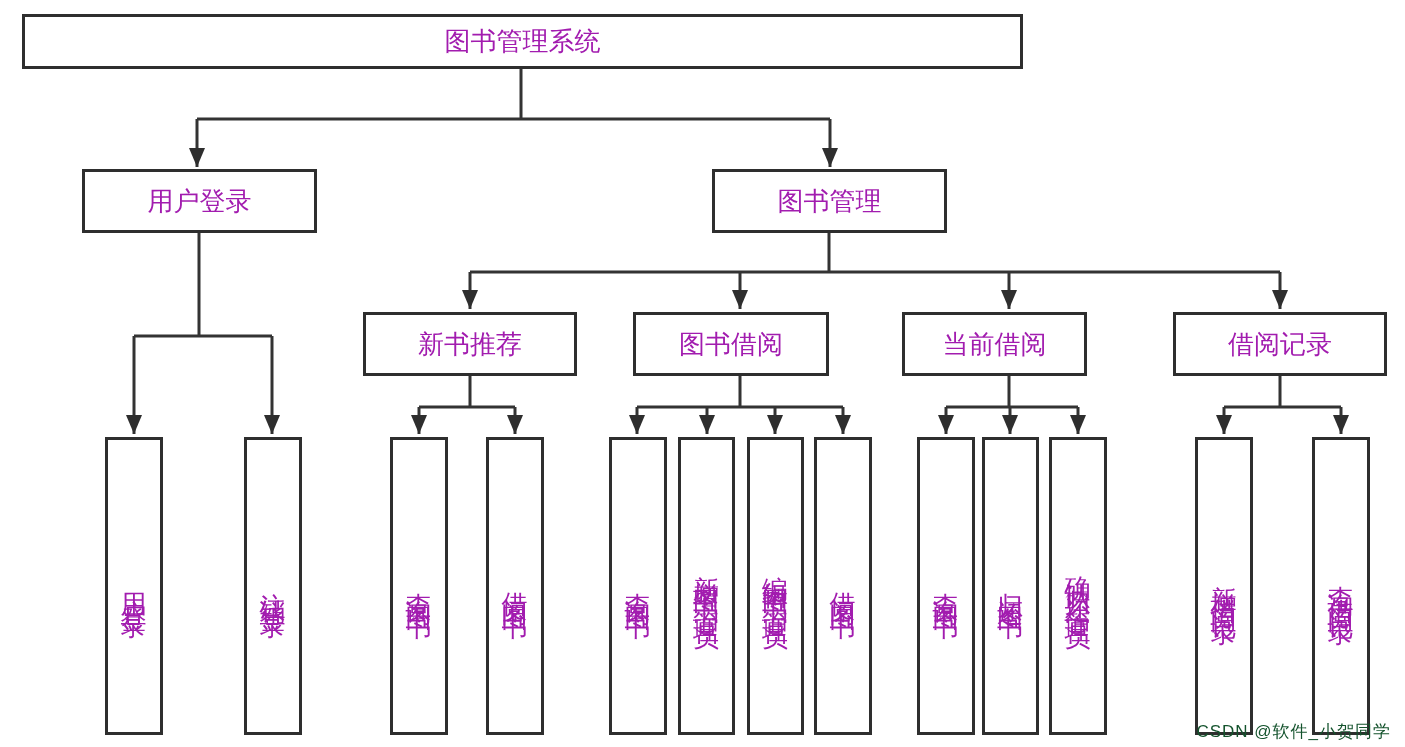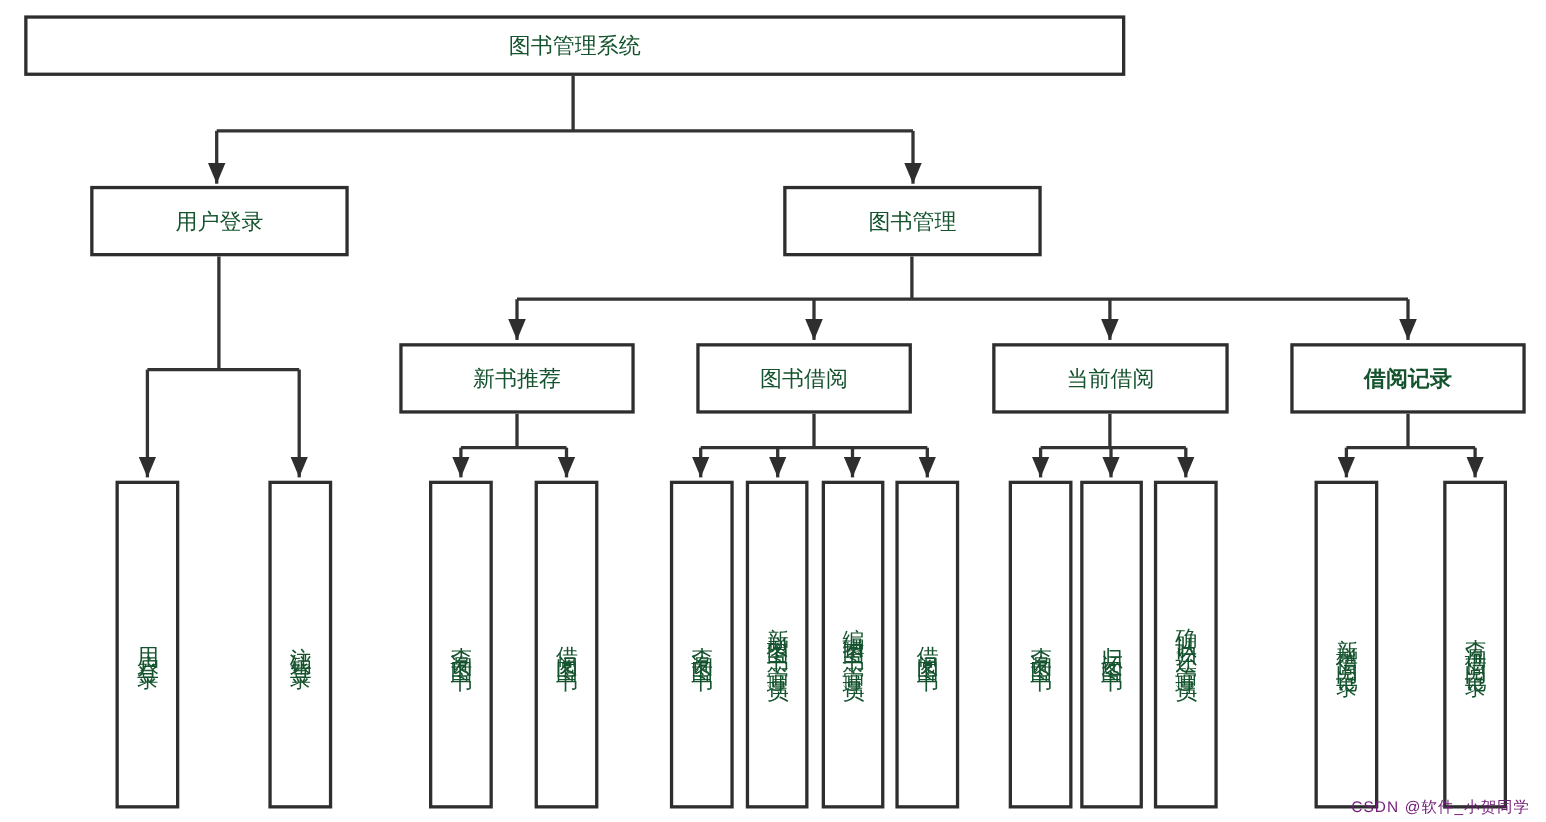--- a/index.html
+++ b/index.html
@@ -3,53 +3,53 @@
 <meta charset="utf-8">
 <style>
   html,body { margin:0; padding:0; background:#ffffff; }
   #stage {
     position:relative; width:1405px; height:747px; background:#ffffff;
     font-family:"Liberation Sans", sans-serif; overflow:hidden;
   }
   #connectors { position:absolute; left:0; top:0; z-index:1; }
   .box {
     position:absolute; box-sizing:border-box; background:#ffffff;
-    border:3px solid #2e2e2e; color:#14532d;
+    border:3px solid #2e2e2e; color:#a21caf;
     display:flex; align-items:center; justify-content:center;
-    font-size:20px; z-index:2; white-space:nowrap;
+    font-size:26px; z-index:2; white-space:nowrap;
   }
   .leaf { top:437px; width:58px; height:298px; }
   .leaf .vtext {
     writing-mode:vertical-rl; letter-spacing:7px; line-height:1;
     display:block;
   }
   .lvl-h { height:64px; }
   #node-root   { left:22px;  top:14px;  width:1001px; height:55px; }
   #node-user-login { left:82px;  top:169px; width:235px; }
   #node-book-mgmt  { left:712px; top:169px; width:235px; }
   #node-new-book-recommend { left:363px;  top:312px; width:214px; }
   #node-book-borrow        { left:633px;  top:312px; width:196px; }
-  #node-current-borrow     { left:902px;  top:312px; width:215px; }
-  #node-borrow-records     { left:1173px; top:312px; width:214px;font-weight:bold; }
+  #node-current-borrow     { left:902px;  top:312px; width:185px; }
+  #node-borrow-records     { left:1173px; top:312px; width:214px; }
   #leaf-user-login    { left:105px; }
   #leaf-logout-login  { left:244px; }
   #leaf-nb-query      { left:390px; }
   #leaf-nb-borrow     { left:486px; }
   #leaf-bb-query      { left:609px; }
   #leaf-bb-add        { left:678px; width:57px; }
   #leaf-bb-edit       { left:747px; width:57px; }
   #leaf-bb-borrow     { left:814px; }
   #leaf-cb-query      { left:917px; }
   #leaf-cb-return     { left:982px; width:57px; }
   #leaf-cb-confirm    { left:1049px; }
   #leaf-br-add        { left:1195px; }
   #leaf-br-query      { left:1312px; }
   #watermark {
     position:absolute; right:14px; bottom:4px; z-index:5;
-    font-size:14px; color:#701a75; letter-spacing:1px;
+    font-size:17px; color:#14532d; letter-spacing:1px;
   }
 </style>
 </head>
 <body>
 
 <div id="stage">
 
   <svg id="connectors" width="1405" height="747" viewBox="0 0 1405 747">
     <defs>
       <marker id="arrow" markerUnits="userSpaceOnUse" markerWidth="16" markerHeight="19" refX="8" refY="19" orient="0">

